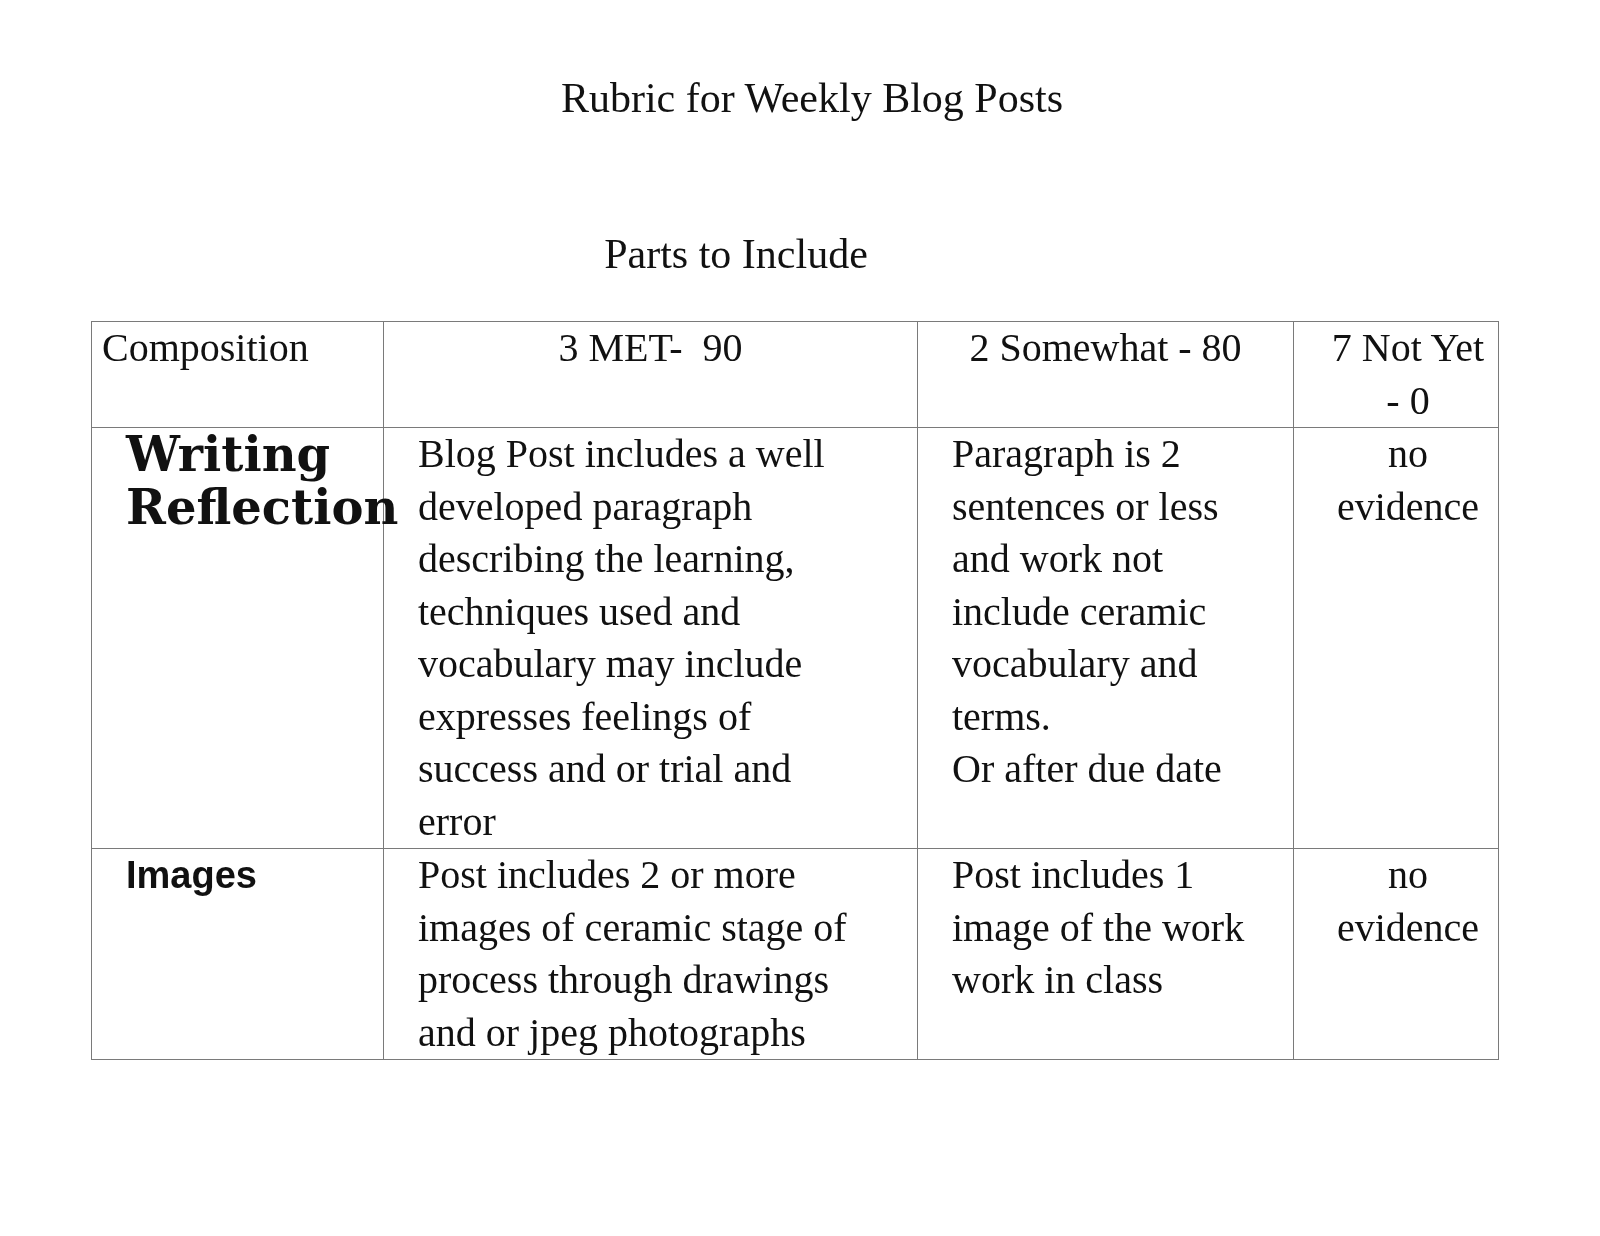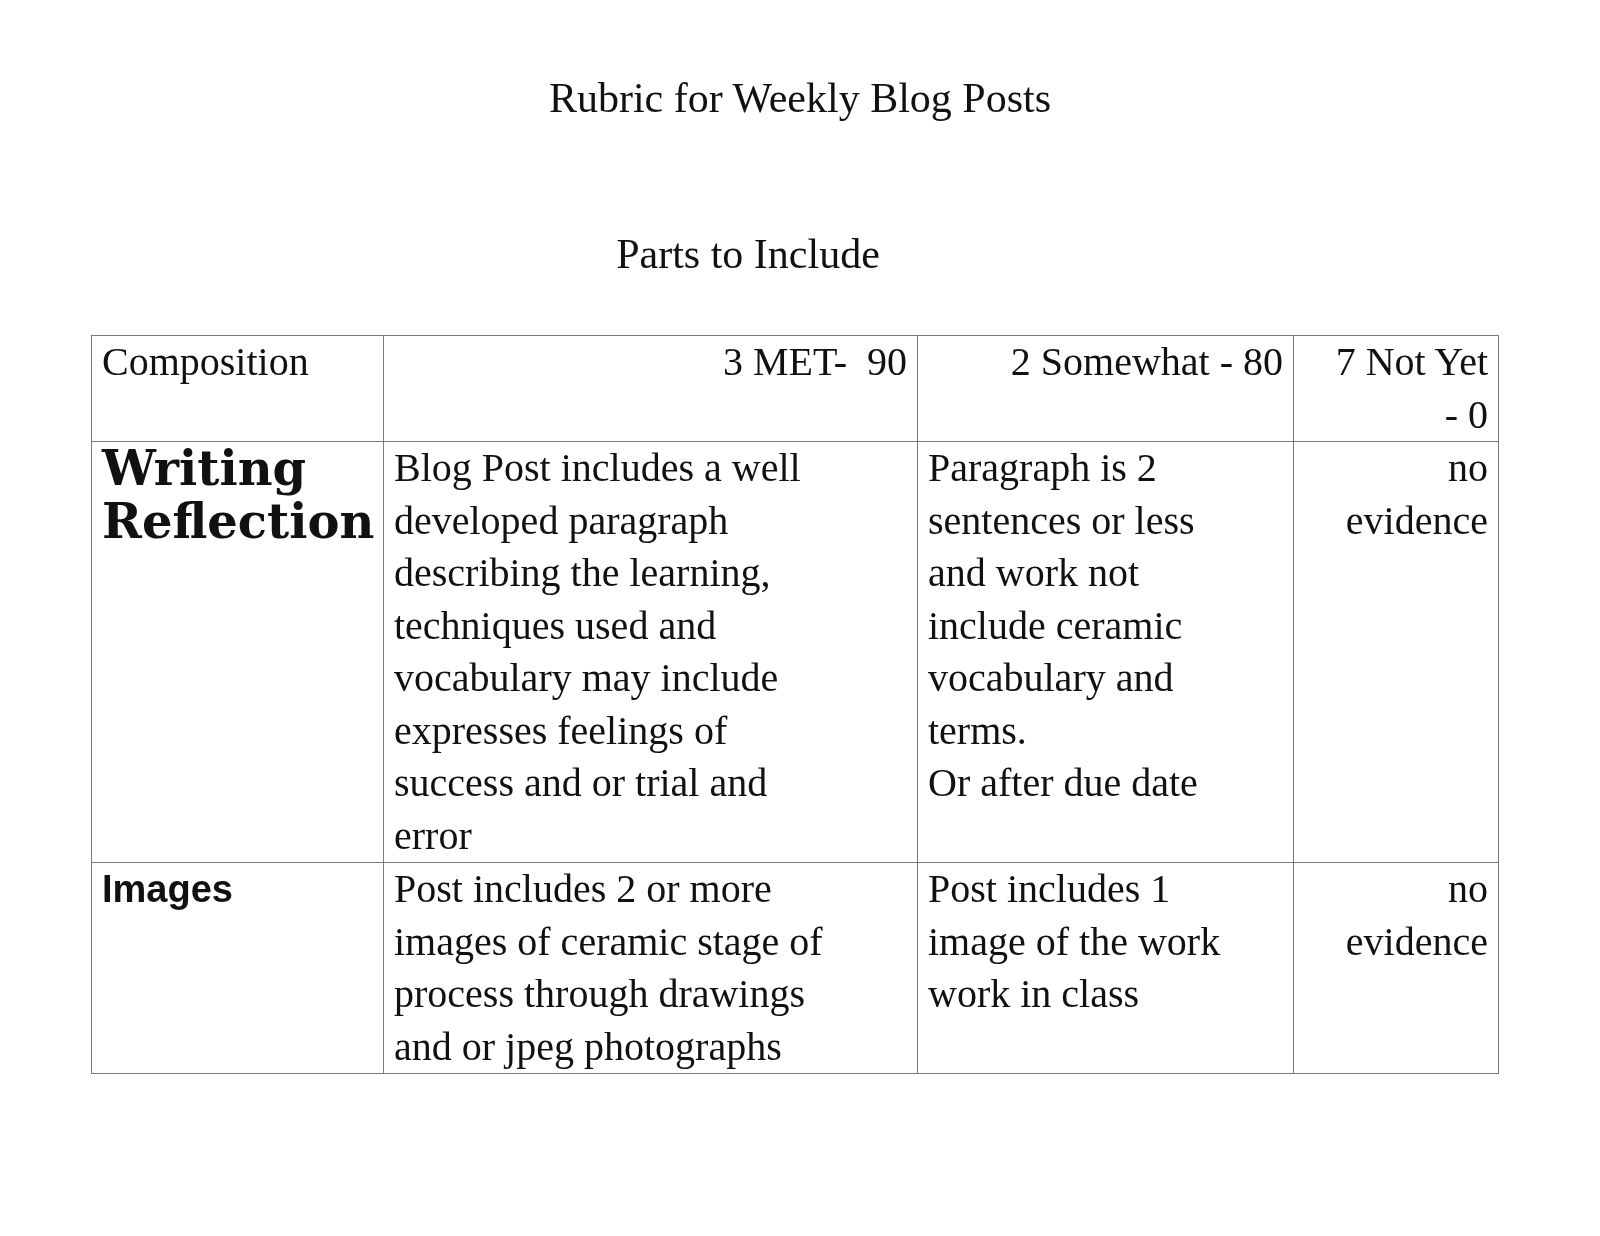--- a/index.html
+++ b/index.html
@@ -20,63 +20,63 @@
       left: 0;
       width: 1600px;
       top: 72px;
       text-align: center;
       font-family: "Liberation Serif", "DejaVu Serif", serif;
       font-size: 42px;
       line-height: 53px;
     }
     .subtitle {
       position: absolute;
-      left: 12px;
+      left: 0;
       width: 1472px;
       top: 228px;
       text-align: center;
       font-family: "Liberation Serif", "DejaVu Serif", serif;
       font-size: 42px;
       line-height: 53px;
     }
     table.rubric {
       position: absolute;
       left: 91px;
-      top: 335px;
+      top: 321px;
       border-collapse: collapse;
       table-layout: fixed;
       width: 1407px;
       font-family: "Liberation Serif", "DejaVu Serif", serif;
       font-size: 40px;
       line-height: 52.5px;
     }
     table.rubric td {
       border: 1.5px solid #7a7a7a;
       vertical-align: top;
       padding: 0 10px;
     }
     col.c0 { width: 292px; }
     col.c1 { width: 534px; }
     col.c2 { width: 376px; }
     col.c3 { width: 205px; }
     .hdr-row td { height: 105px; }
     .row-writing td { height: 420px; }
     .row-images td { height: 210px; }
-    .center { text-align: right; }
+    .center { text-align: center; }
     .crit-bold {
       font-weight: bold;
       font-family: "DejaVu Serif", "Liberation Serif", serif;
       font-size: 48px;
     }
     .crit-sans {
       font-weight: bold;
       font-family: "Liberation Sans", "DejaVu Sans", sans-serif;
       font-size: 38px;
     }
-    .line { display: block; white-space: nowrap; }
+    .line { display: block; white-space: nowrap; margin-left: 24px; }
   </style>
 </head>
 <body>
 
 <div class="title-block">
   <span class="line">Rubric for Weekly Blog Posts</span>
 </div>
 
 <div class="subtitle">Parts to Include</div>
 

